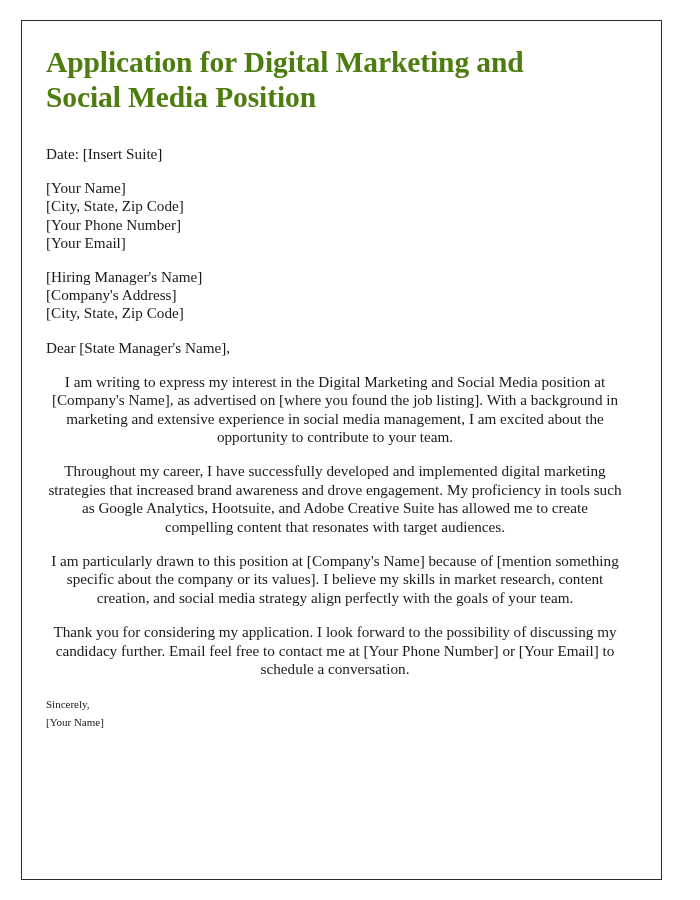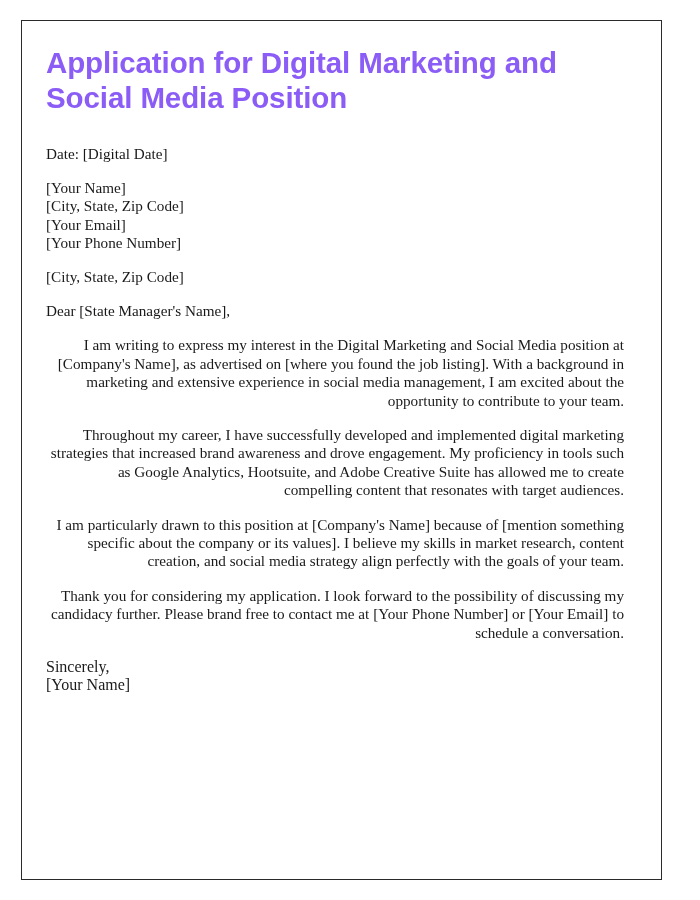--- a/index.html
+++ b/index.html
@@ -29,26 +29,26 @@
 
   .page-inner {
     position: absolute;
     left: 24px;
     top: 24px;
     right: 36px;
     box-sizing: border-box;
   }
 
   .doc-title {
-    font-family: Liberation Sans, sans-serif;
+    font-family: Liberation Serif, serif;
     font-weight: bold;
     font-size: 29.5px;
     line-height: 35px;
     letter-spacing: -0.1px;
-    color: #8b5cf6;
+    color: #4d7c0f;
     margin: 0 0 0 0;
     max-width: 530px;
   }
 
   .block {
     font-size: 15.2px;
     line-height: 18.2px;
     color: #18181a;
     margin: 0;
   }
@@ -58,55 +58,57 @@
 
   .addr-line {
     font-size: 15.2px;
     line-height: 18.2px;
     white-space: nowrap;
   }
 
   .para {
     font-size: 15.2px;
     line-height: 18.4px;
-    text-align: right;
+    text-align: center;
     max-width: 578px;
     margin: 0;
   }
 
   .sig-line {
-    font-size: 16px;
+    font-size: 11px;
     line-height: 18.2px;
     white-space: nowrap;
   }
 </style>
 </head>
 <body>
 
 <div class="page-sheet">
   <div class="page-inner">
 
     <h1 class="doc-title">Application for Digital Marketing and Social Media Position</h1>
 
     <div class="gap-after-title"></div>
 
-    <div class="block addr-line">Date: [Digital Date]</div>
+    <div class="block addr-line">Date: [Insert Suite]</div>
 
     <div class="gap-line"></div>
 
     <div>
       <div class="addr-line">[Your Name]</div>
       <div class="addr-line">[City, State, Zip Code]</div>
+      <div class="addr-line">[Your Phone Number]</div>
       <div class="addr-line">[Your Email]</div>
-      <div class="addr-line">[Your Phone Number]</div>
     </div>
 
     <div class="gap-line"></div>
 
     <div>
+      <div class="addr-line">[Hiring Manager's Name]</div>
+      <div class="addr-line">[Company's Address]</div>
       <div class="addr-line">[City, State, Zip Code]</div>
     </div>
 
     <div class="gap-line"></div>
 
     <div class="block addr-line">Dear [State Manager's Name],</div>
 
     <div class="gap-line"></div>
 
     <p class="para">I am writing to express my interest in the Digital Marketing and Social Media position at [Company's Name], as advertised on [where you found the job listing]. With a background in marketing and extensive experience in social media management, I am excited about the opportunity to contribute to your team.</p>
@@ -114,21 +116,21 @@
     <div class="gap-line"></div>
 
     <p class="para">Throughout my career, I have successfully developed and implemented digital marketing strategies that increased brand awareness and drove engagement. My proficiency in tools such as Google Analytics, Hootsuite, and Adobe Creative Suite has allowed me to create compelling content that resonates with target audiences.</p>
 
     <div class="gap-line"></div>
 
     <p class="para">I am particularly drawn to this position at [Company's Name] because of [mention something specific about the company or its values]. I believe my skills in market research, content creation, and social media strategy align perfectly with the goals of your team.</p>
 
     <div class="gap-line"></div>
 
-    <p class="para">Thank you for considering my application. I look forward to the possibility of discussing my candidacy further. Please brand free to contact me at [Your Phone Number] or [Your Email] to schedule a conversation.</p>
+    <p class="para">Thank you for considering my application. I look forward to the possibility of discussing my candidacy further. Email feel free to contact me at [Your Phone Number] or [Your Email] to schedule a conversation.</p>
 
     <div class="gap-line"></div>
 
     <div>
       <div class="sig-line">Sincerely,</div>
       <div class="sig-line">[Your Name]</div>
     </div>
 
   </div>
 </div>

